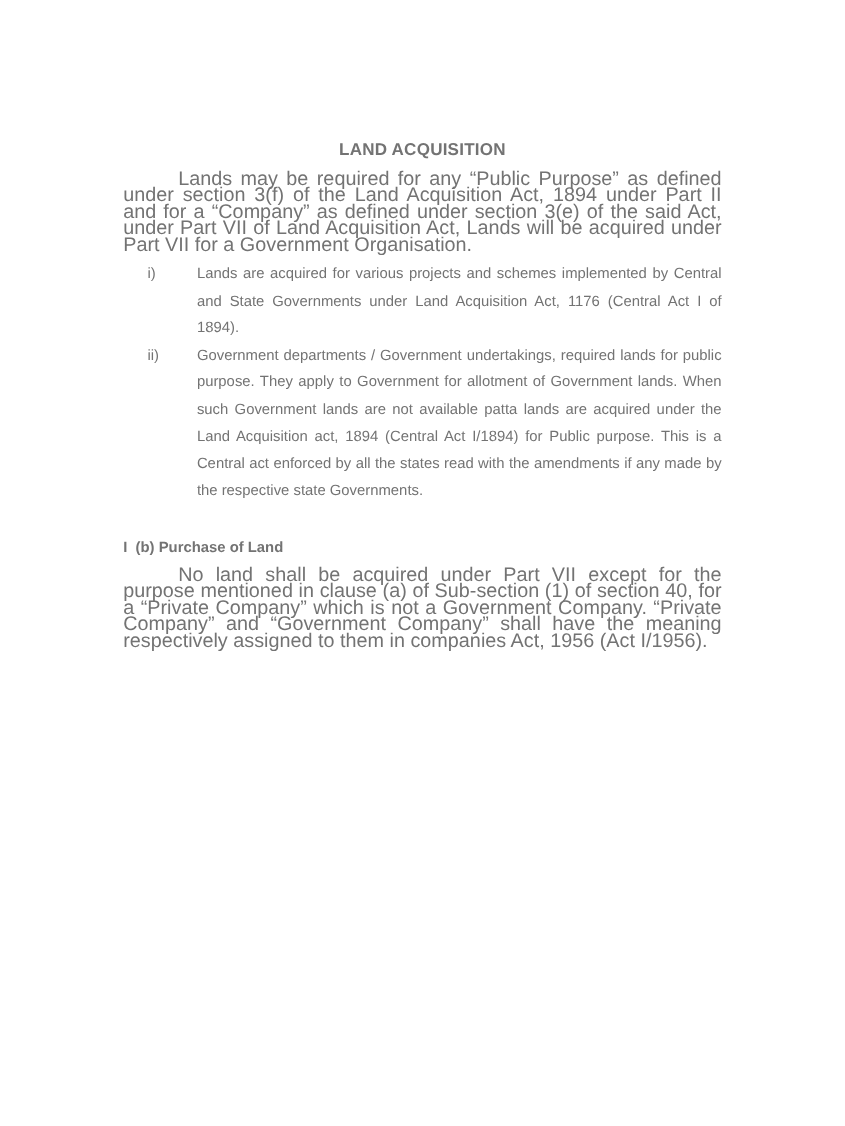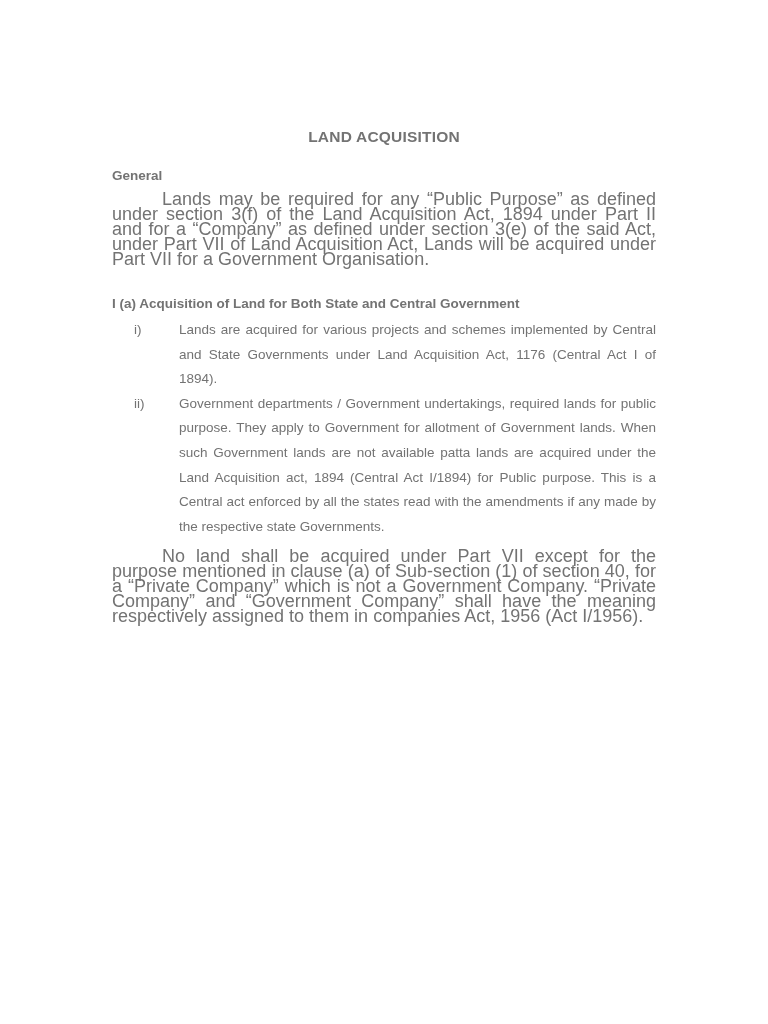--- a/index.html
+++ b/index.html
@@ -100,37 +100,36 @@
   }
 </style>
 </head>
 <body>
 
 <div class="page">
   <div class="content">
 
     <h1 class="doc-title">LAND ACQUISITION</h1>
 
-    <h2 class="section-heading heading-general">General</h2>
 
     <p class="body-par par-general">Lands may be required for any “Public Purpose” as defined under section 3(f) of the Land Acquisition Act, 1894 under Part II and for a “Company” as defined under section 3(e) of the said Act, under Part VII of Land Acquisition Act, Lands will be acquired under Part VII for a Government Organisation.</p>
 
-    <h2 class="section-heading heading-ia">I (a) Acquisition of Land for Both State and Central Government</h2>
 
     <ol class="numbered-list">
       <li>
         <span class="marker">i)</span>
         <span class="item-text">Lands are acquired for various projects and schemes implemented by Central and State Governments under Land Acquisition Act, 1176 (Central Act I of 1894).</span>
       </li>
       <li>
         <span class="marker">ii)</span>
         <span class="item-text">Government departments / Government undertakings, required lands for public purpose. They apply to Government for allotment of Government lands. When such Government lands are not available patta lands are acquired under the Land Acquisition act, 1894 (Central Act I/1894) for Public purpose. This is a Central act enforced by all the states read with the amendments if any made by the respective state Governments.</span>
       </li>
     </ol>
 
+    <h2 class="section-heading heading-ib">I  (b) Purchase of Land</h2>
 
 
 
     <p class="body-par par-ic">No land shall be acquired under Part VII except for the purpose mentioned in clause (a) of Sub-section (1) of section 40, for a “Private Company” which is not a Government Company. “Private Company” and “Government Company” shall have the meaning respectively assigned to them in companies Act, 1956 (Act I/1956).</p>
 
   </div>
 
   <div class="page-number">9</div>
 </div>
 

